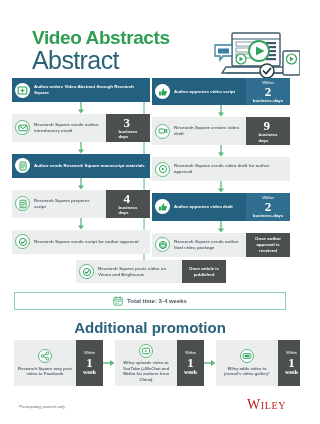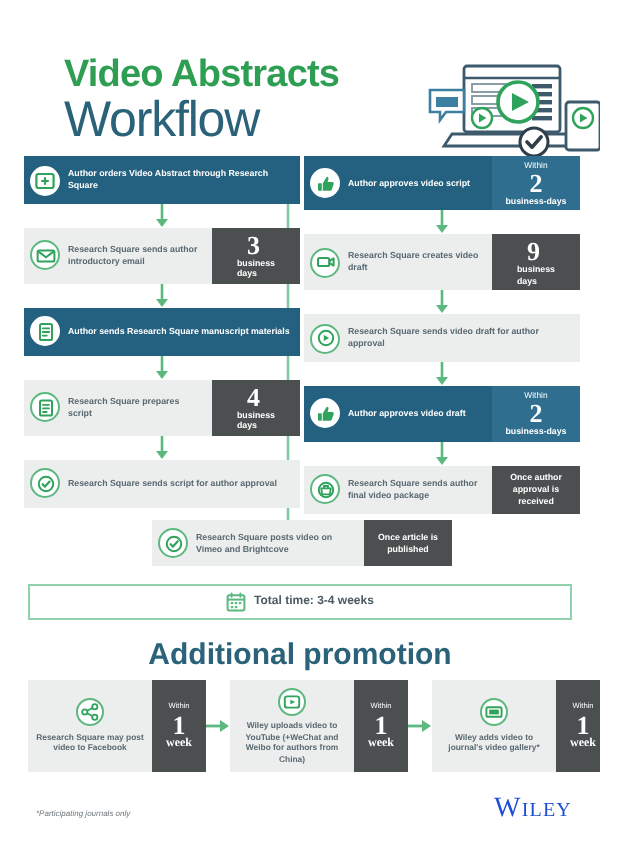--- a/index.html
+++ b/index.html
@@ -140,33 +140,33 @@
   }
 
   
   #footnote {
     position: absolute; left: 18px; top: 404px;
     font-size: 4px; color: #6d7479; font-style: italic;
   }
   #wiley {
     position: absolute; right: 14px; top: 397px;
     font-family: "Liberation Serif", serif; font-size: 14px;
-    color: #1d4ed8; letter-spacing: 0.6px;
+    color: #b91c1c; letter-spacing: 0.6px;
   }
   #wiley .small { font-size: 10px; }
 </style>
 </head>
 <body>
 
 <div id="page">
 
   <div id="header">
     <div id="title-block">
       <div id="title-line1">Video Abstracts</div>
-      <div id="title-line2">Workflow</div>
+      <div id="title-line2">Abstract</div>
     </div>
     <div id="hero">
       <svg width="92" height="52" viewBox="0 0 92 52">
 
         <rect x="20" y="4" width="48" height="33" rx="1.5" fill="#fff" stroke="#3c5a6b" stroke-width="1.4"></rect>
         <line x1="20" y1="10" x2="68" y2="10" stroke="#3c5a6b" stroke-width="1.2"></line>
         <rect x="24" y="13" width="26" height="4" fill="none" stroke="#7f939e" stroke-width="0.9"></rect>
         <rect x="24" y="19" width="26" height="4" fill="none" stroke="#7f939e" stroke-width="0.9"></rect>
         <rect x="24" y="25" width="20" height="4" fill="none" stroke="#7f939e" stroke-width="0.9"></rect>
         <g fill="#3c5a6b">

